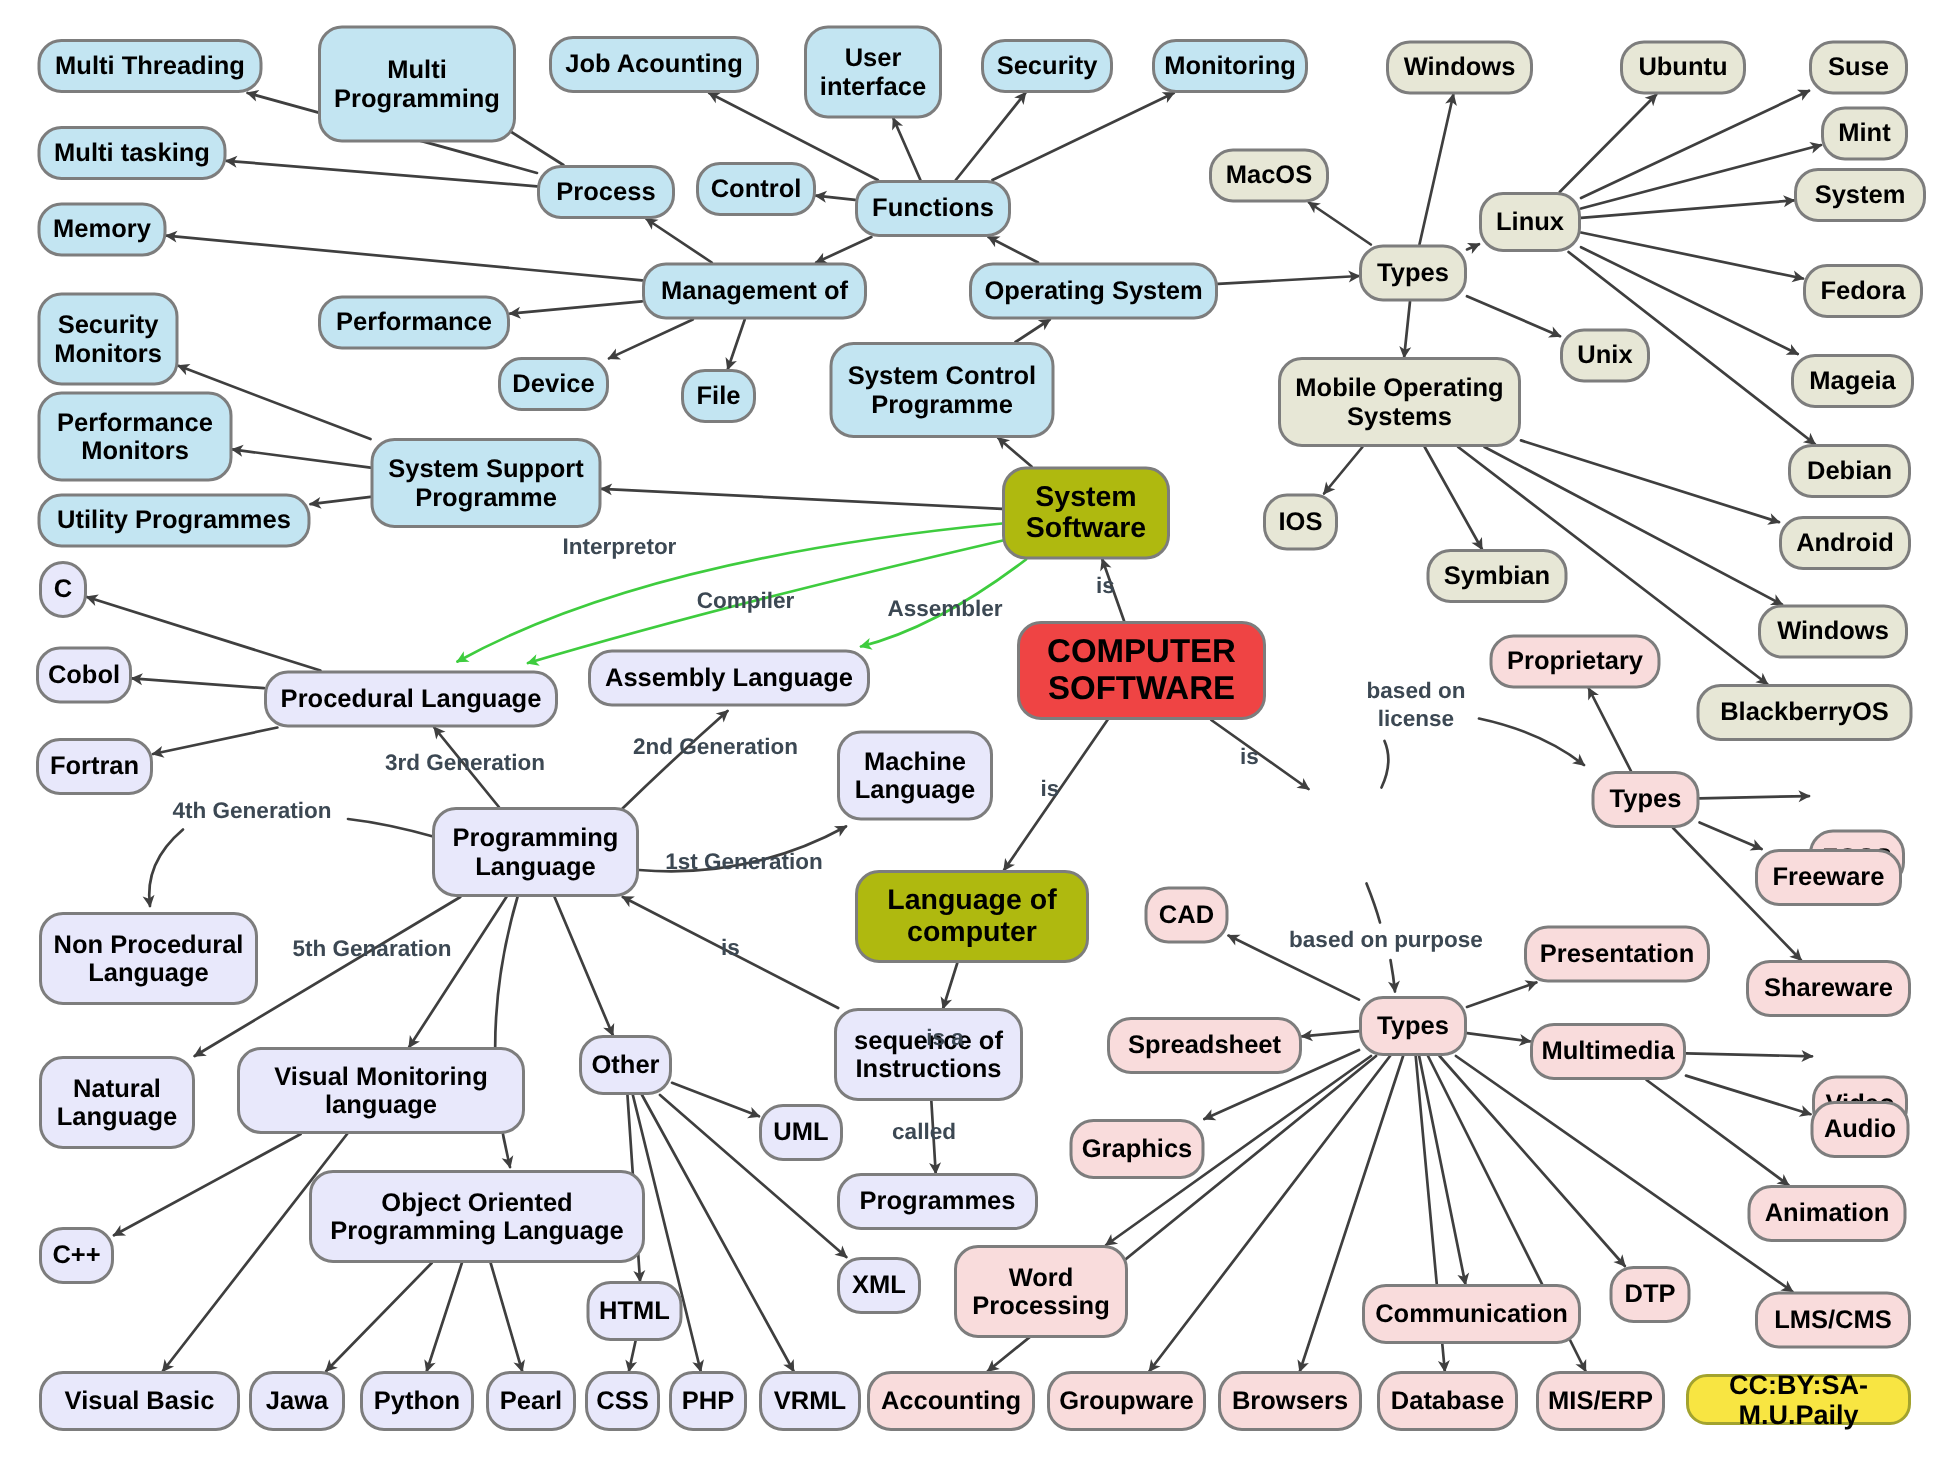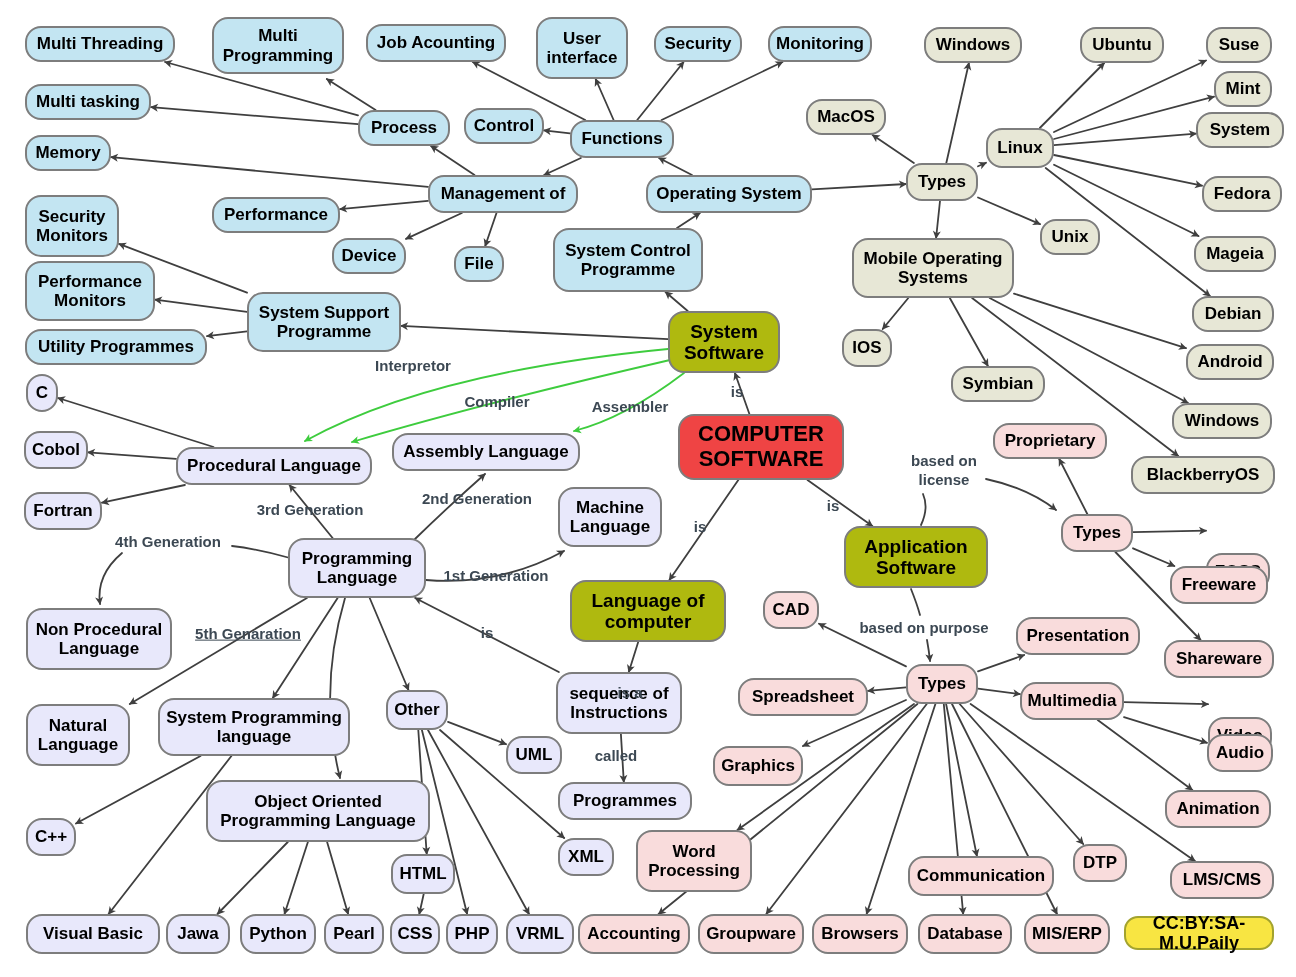--- a/index.html
+++ b/index.html
@@ -125,21 +125,21 @@
       <path d="M426 580 Q500 586 564 551" class="edge" marker-end="url(#m-edge)"></path>
       <path d="M290 558 Q258 549 232 546" class="edge"></path>
       <path d="M122 553 Q96 575 100 604" class="edge" marker-end="url(#m-edge)"></path>
       <path d="M345 598 Q318 690 340 778" class="edge" marker-end="url(#m-edge)"></path>
       <path d="M921 525 Q929 508 923 494" class="edge"></path>
       <path d="M986 479 Q1028 488 1056 510" class="edge" marker-end="url(#m-edge)"></path>
       <path d="M911 589 Q917 604 920 615" class="edge"></path>
       <path d="M927 640 Q929 651 930 661" class="edge" marker-end="url(#m-edge)"></path>
     </svg>
 <div class="node blue" style="left: 25px; top: 26px; width: 150px; height: 36px;">Multi Threading</div>
-    <div class="node blue" style="left: 212px; top: 17px; width: 132px; height: 57px;">Multi Programming</div>
+    <div class="node blue" style="left: 212px; top: 17px; width: 132px; height: 78px;">Multi Programming</div>
     <div class="node blue" style="left: 366px; top: 24px; width: 140px; height: 38px;">Job Acounting</div>
     <div class="node blue" style="left: 536px; top: 17px; width: 92px; height: 62px;">User interface</div>
     <div class="node blue" style="left: 654px; top: 26px; width: 88px; height: 36px;">Security</div>
     <div class="node blue" style="left: 768px; top: 26px; width: 104px; height: 36px;">Monitoring</div>
     <div class="node blue" style="left: 25px; top: 84px; width: 126px; height: 36px;">Multi tasking</div>
     <div class="node blue" style="left: 25px; top: 135px; width: 86px; height: 36px;">Memory</div>
     <div class="node blue" style="left: 358px; top: 110px; width: 92px; height: 36px;">Process</div>
     <div class="node blue" style="left: 464px; top: 108px; width: 80px; height: 36px;">Control</div>
     <div class="node blue" style="left: 570px; top: 120px; width: 104px; height: 38px;">Functions</div>
     <div class="node blue" style="left: 428px; top: 175px; width: 150px; height: 38px;">Management of</div>
@@ -165,32 +165,31 @@
     <div class="node khaki" style="left: 1194px; top: 236px; width: 82px; height: 36px;">Mageia</div>
     <div class="node khaki" style="left: 852px; top: 238px; width: 162px; height: 60px;">Mobile Operating Systems</div>
     <div class="node khaki" style="left: 1192px; top: 296px; width: 82px; height: 36px;">Debian</div>
     <div class="node khaki" style="left: 842px; top: 329px; width: 50px; height: 38px;">IOS</div>
     <div class="node khaki" style="left: 1186px; top: 344px; width: 88px; height: 36px;">Android</div>
     <div class="node khaki" style="left: 951px; top: 366px; width: 94px; height: 36px;">Symbian</div>
     <div class="node khaki" style="left: 1172px; top: 403px; width: 100px; height: 36px;">Windows</div>
     <div class="node khaki" style="left: 1131px; top: 456px; width: 144px; height: 38px;">BlackberryOS</div>
     <div class="node olive" style="left: 668px; top: 311px; width: 112px; height: 62px; font-size: 19px;">System Software</div>
     <div class="node yellow" style="left: 678px; top: 414px; width: 166px; height: 66px; font-size: 22px;">COMPUTER SOFTWARE</div>
-    <div class="node olive" style="left: 844px; top: 526px; width: 144px; height: 62px; font-size: 19px;">Application Software</div>
     <div class="node olive" style="left: 570px; top: 580px; width: 156px; height: 62px; font-size: 19px;">Language of computer</div>
     <div class="node lavender" style="left: 26px; top: 374px; width: 32px; height: 38px;">C</div>
     <div class="node lavender" style="left: 24px; top: 431px; width: 64px; height: 38px;">Cobol</div>
     <div class="node lavender" style="left: 24px; top: 492px; width: 78px; height: 38px;">Fortran</div>
     <div class="node lavender" style="left: 176px; top: 447px; width: 196px; height: 38px;">Procedural Language</div>
     <div class="node lavender" style="left: 392px; top: 433px; width: 188px; height: 38px;">Assembly Language</div>
     <div class="node lavender" style="left: 558px; top: 487px; width: 104px; height: 60px;">Machine Language</div>
     <div class="node lavender" style="left: 288px; top: 538px; width: 138px; height: 60px;">Programming Language</div>
     <div class="node lavender" style="left: 26px; top: 608px; width: 146px; height: 62px;">Non Procedural Language</div>
     <div class="node lavender" style="left: 26px; top: 704px; width: 104px; height: 62px;">Natural Language</div>
-    <div class="node lavender" style="left: 158px; top: 698px; width: 192px; height: 58px;">System Programming language</div>
+    <div class="node lavender" style="left: 158px; top: 698px; width: 192px; height: 58px;">Visual Monitoring language</div>
     <div class="node lavender" style="left: 386px; top: 690px; width: 62px; height: 40px;">Other</div>
     <div class="node lavender" style="left: 506px; top: 736px; width: 56px; height: 38px;">UML</div>
     <div class="node lavender" style="left: 556px; top: 672px; width: 126px; height: 62px;">sequence of Instructions</div>
     <div class="node lavender" style="left: 206px; top: 780px; width: 224px; height: 62px;">Object Oriented Programming Language</div>
     <div class="node lavender" style="left: 26px; top: 818px; width: 50px; height: 38px;">C++</div>
     <div class="node lavender" style="left: 391px; top: 854px; width: 64px; height: 40px;">HTML</div>
     <div class="node lavender" style="left: 558px; top: 838px; width: 56px; height: 38px;">XML</div>
     <div class="node lavender" style="left: 558px; top: 782px; width: 134px; height: 38px;">Programmes</div>
     <div class="node lavender" style="left: 26px; top: 914px; width: 134px; height: 40px;">Visual Basic</div>
     <div class="node lavender" style="left: 166px; top: 914px; width: 64px; height: 40px;">Jawa</div>
@@ -229,17 +228,17 @@
     <div class="elabel" style="left: 737px; top: 392px;">is</div>
     <div class="elabel" style="left: 833px; top: 506px;">is</div>
     <div class="elabel" style="left: 700px; top: 527px;">is</div>
     <div class="elabel" style="left: 944px; top: 471px;">based on
 license</div>
     <div class="elabel" style="left: 924px; top: 628px;">based on purpose</div>
     <div class="elabel" style="left: 310px; top: 510px;">3rd Generation</div>
     <div class="elabel" style="left: 477px; top: 499px;">2nd Generation</div>
     <div class="elabel" style="left: 496px; top: 576px;">1st Generation</div>
     <div class="elabel" style="left: 168px; top: 542px;">4th Generation</div>
-    <div class="elabel" style="left: 248px; top: 634px; text-decoration: underline;">5th Genaration</div>
+    <div class="elabel" style="left: 248px; top: 634px;">5th Genaration</div>
     <div class="elabel" style="left: 487px; top: 633px;">is</div>
     <div class="elabel" style="left: 630px; top: 654px; margin-top: 39px;">is a</div>
     <div class="elabel" style="left: 616px; top: 756px;">called</div>
   </div>
 
 </body></html>

